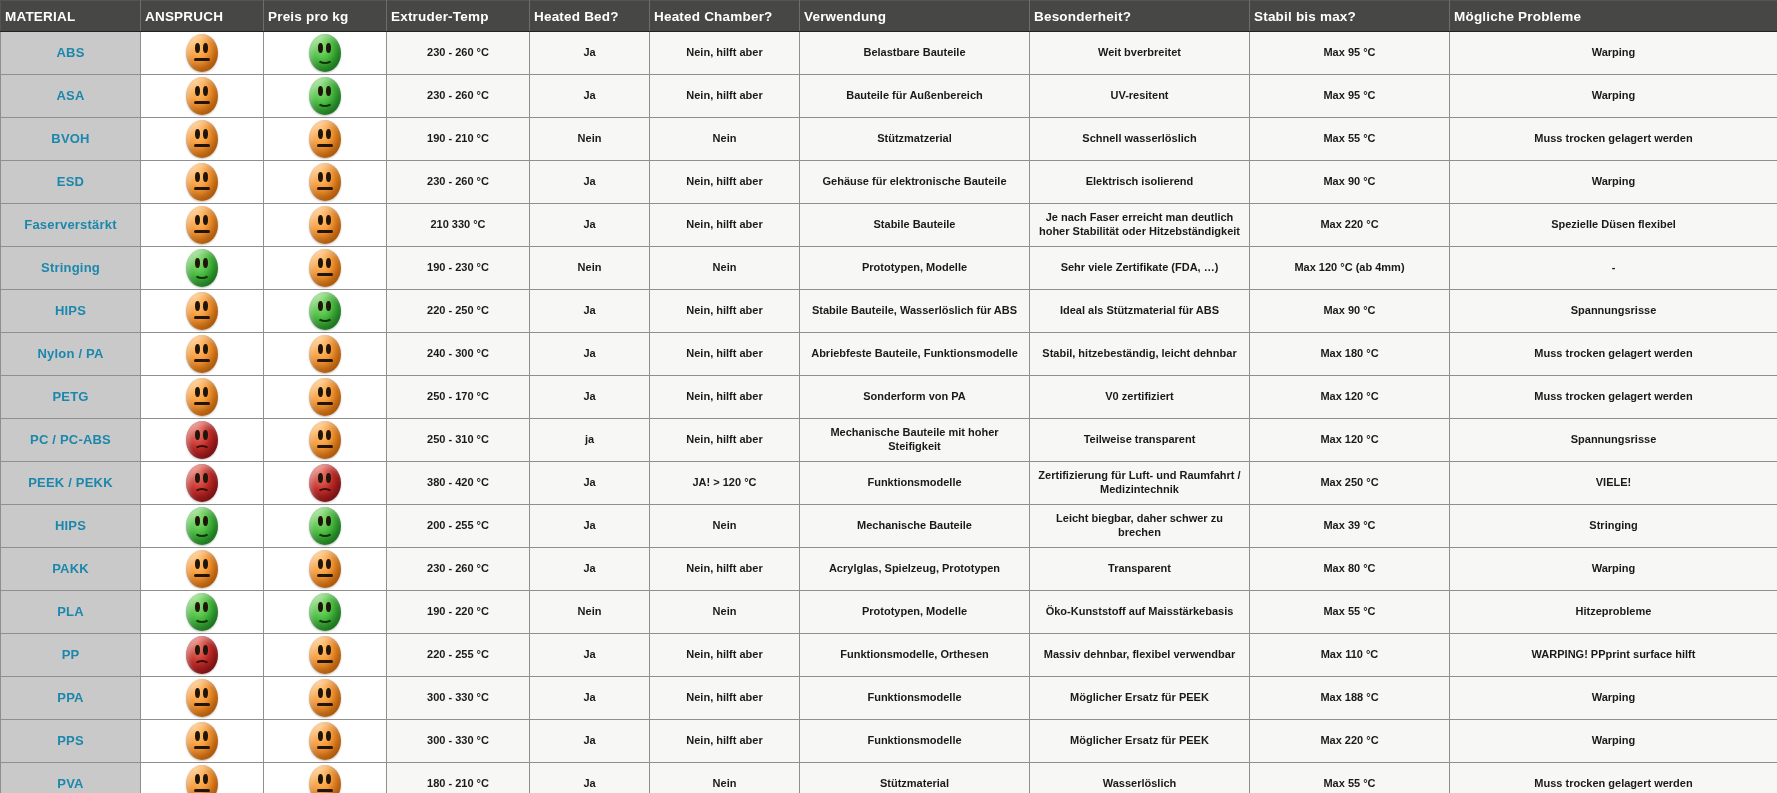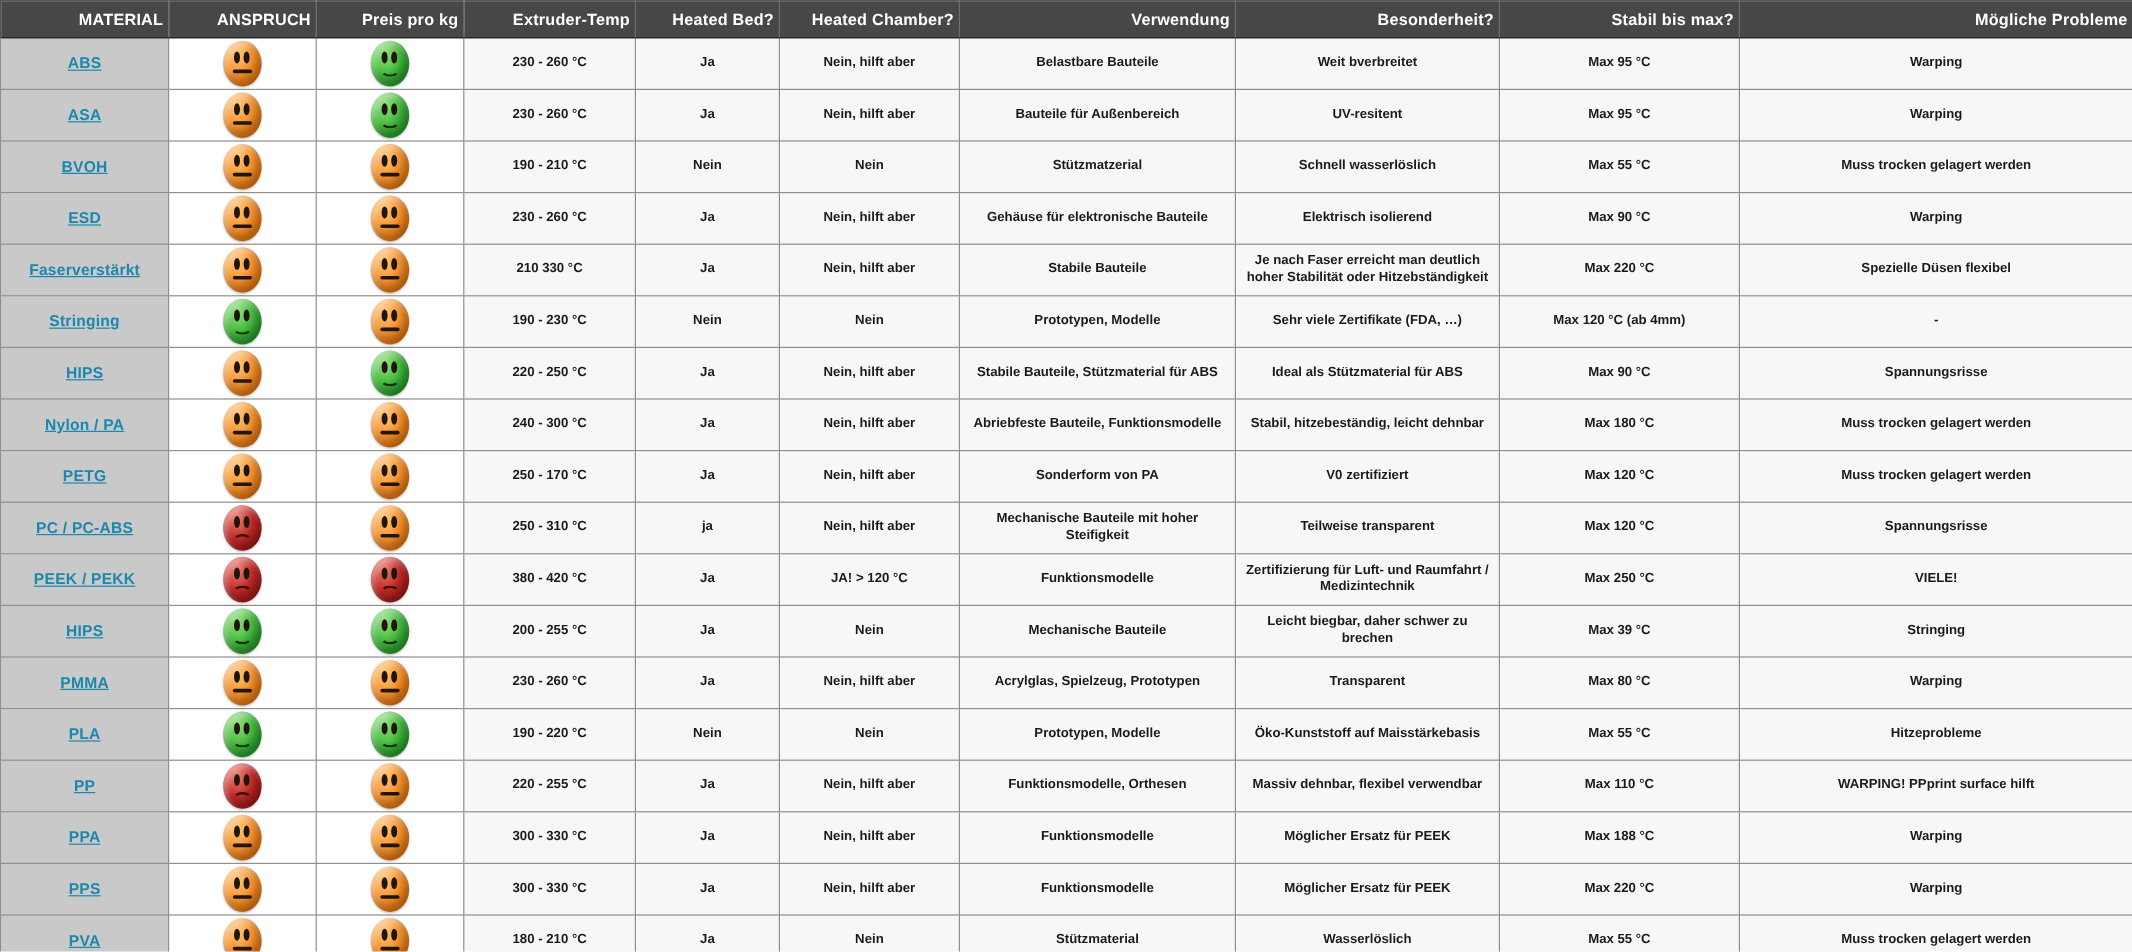--- a/index.html
+++ b/index.html
@@ -18,34 +18,34 @@
     font-family:"Liberation Sans",sans-serif;
   }
   table{
     width:1777px;height:793px;border-collapse:collapse;table-layout:fixed;
     border:1px solid #555;
   }
   thead th{
     background:var(--header-bg);color:var(--header-text);
     font-size:13.5px;font-weight:bold;letter-spacing:.2px;
     height:31px;border-right:1px solid #6d6d6d;border-bottom:1px solid #222;
-    text-align:right;vertical-align:middle;padding:2px 4px;
+    text-align:left;vertical-align:middle;padding:2px 4px;
   }
   tbody td{
     background:var(--cell-bg);border:1px solid var(--border);
     text-align:center;vertical-align:middle;
     font-size:11px;font-weight:bold;color:#1a1a1a;
     padding:2px 6px;line-height:1.25;
     height:40px;
   }
   tbody td.mat{
     background:var(--material-bg);
   }
   tbody td.mat a{
-    color:var(--material-link);text-decoration:underline;
+    color:var(--material-link);
     font-size:13px;font-weight:bold;cursor:pointer;letter-spacing:.2px;
   }
   tbody td.facecell{
     background:var(--face-cell-bg);
   }
   
   .face{
     position:relative;display:inline-block;width:32px;height:38px;border-radius:50%;
     vertical-align:middle;
     box-shadow:inset -4px -6px 8px rgba(0,0,0,.28), inset 3px 4px 5px rgba(255,255,255,.45), 0 1px 2px rgba(0,0,0,.25);
@@ -166,21 +166,21 @@
         <td>Max 120 °C (ab 4mm)</td>
         <td>-</td>
       </tr>
       <tr>
         <td class="mat"><a>HIPS</a></td>
         <td class="facecell"><span class="face orange"><span class="eye left"></span><span class="eye right"></span><span class="mouth neutral"></span></span></td>
         <td class="facecell"><span class="face green"><span class="eye left"></span><span class="eye right"></span><span class="mouth happy"></span></span></td>
         <td>220 - 250 °C</td>
         <td>Ja</td>
         <td>Nein, hilft aber</td>
-        <td>Stabile Bauteile, Stützmaterial für ABS</td>
+        <td>Stabile Bauteile, Wasserlöslich für ABS</td>
         <td>Ideal als Stützmaterial für ABS</td>
         <td>Max 90 °C</td>
         <td>Spannungsrisse</td>
       </tr>
       <tr>
         <td class="mat"><a>Nylon / PA</a></td>
         <td class="facecell"><span class="face orange"><span class="eye left"></span><span class="eye right"></span><span class="mouth neutral"></span></span></td>
         <td class="facecell"><span class="face orange"><span class="eye left"></span><span class="eye right"></span><span class="mouth neutral"></span></span></td>
         <td>240 - 300 °C</td>
         <td>Ja</td>
@@ -232,21 +232,21 @@
         <td class="facecell"><span class="face green"><span class="eye left"></span><span class="eye right"></span><span class="mouth happy"></span></span></td>
         <td>200 - 255 °C</td>
         <td>Ja</td>
         <td>Nein</td>
         <td>Mechanische Bauteile</td>
         <td>Leicht biegbar, daher schwer zu brechen</td>
         <td>Max 39 °C</td>
         <td>Stringing</td>
       </tr>
       <tr>
-        <td class="mat"><a>PMMA</a></td>
+        <td class="mat"><a>PAKK</a></td>
         <td class="facecell"><span class="face orange"><span class="eye left"></span><span class="eye right"></span><span class="mouth neutral"></span></span></td>
         <td class="facecell"><span class="face orange"><span class="eye left"></span><span class="eye right"></span><span class="mouth neutral"></span></span></td>
         <td>230 - 260 °C</td>
         <td>Ja</td>
         <td>Nein, hilft aber</td>
         <td>Acrylglas, Spielzeug, Prototypen</td>
         <td>Transparent</td>
         <td>Max 80 °C</td>
         <td>Warping</td>
       </tr>

